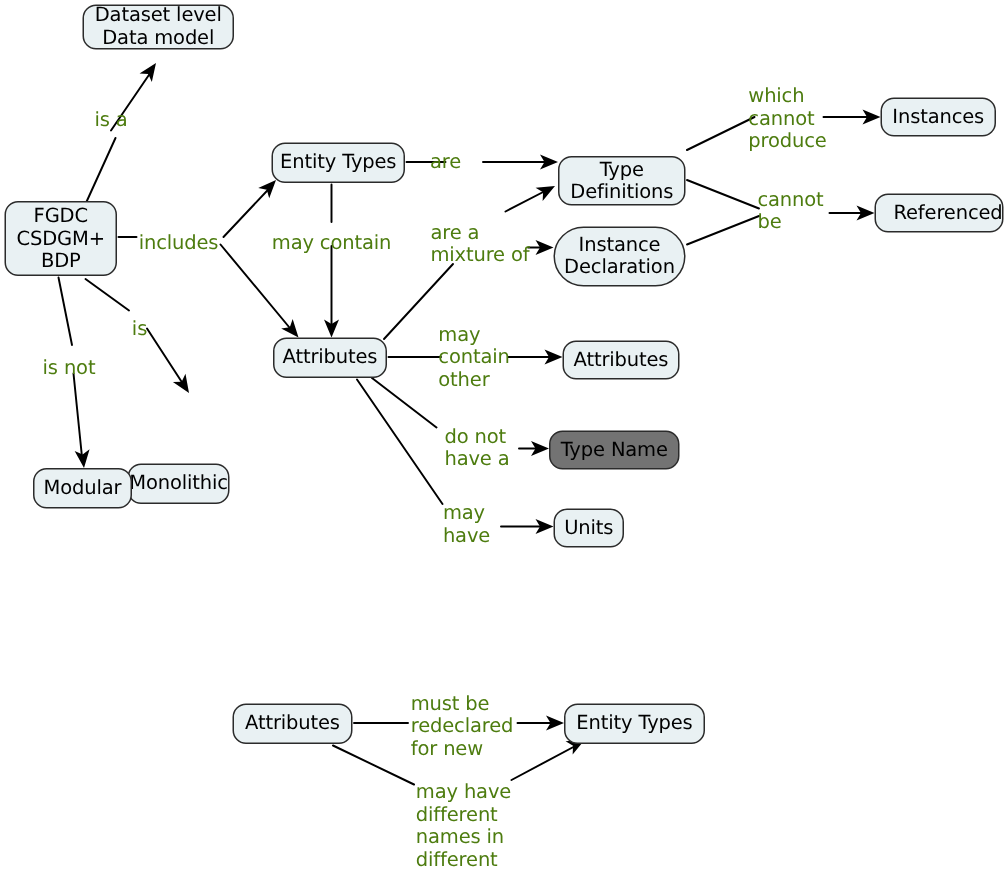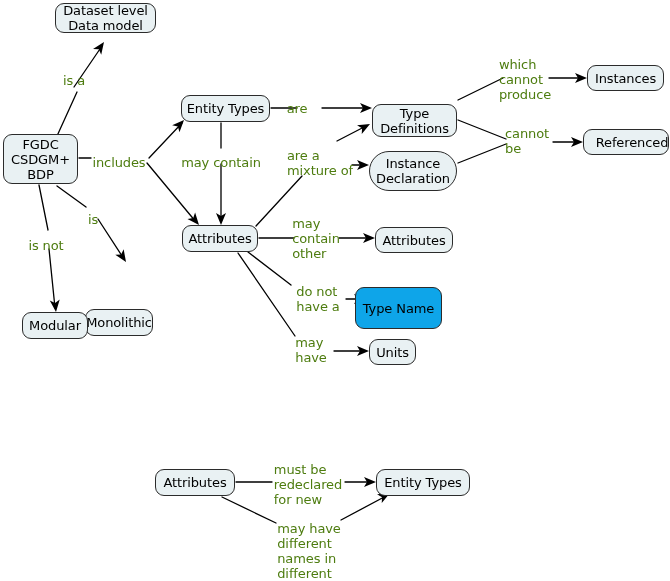--- a/index.html
+++ b/index.html
@@ -108,21 +108,21 @@
 BDP</div>
       <div class="node" style="left: 181px; top: 95px; width: 89px; height: 27px; background: rgb(233, 241, 243); border-color: rgb(43, 43, 43);">Entity Types</div>
       <div class="node" style="left: 372px; top: 84px; width: 85px; height: 33px; background: rgb(233, 241, 243); border-color: rgb(43, 43, 43); margin-top: 20px;">Type
 Definitions</div>
       <div class="node" style="left: 369px; top: 151px; width: 88px; height: 40px; background: rgb(233, 241, 243); border-color: rgb(43, 43, 43); border-radius: 20px;">Instance
 Declaration</div>
       <div class="node" style="left: 587px; top: 65px; width: 77px; height: 26px; background: rgb(233, 241, 243); border-color: rgb(43, 43, 43);">Instances</div>
       <div class="node" style="left: 583px; top: 129px; width: 86px; height: 26px; background: rgb(233, 241, 243); border-color: rgb(43, 43, 43); padding-left: 12px;">Referenced</div>
       <div class="node" style="left: 182px; top: 225px; width: 76px; height: 27px; background: rgb(233, 241, 243); border-color: rgb(43, 43, 43);">Attributes</div>
       <div class="node" style="left: 375px; top: 227px; width: 78px; height: 26px; background: rgb(233, 241, 243); border-color: rgb(43, 43, 43);">Attributes</div>
-      <div class="node" style="left: 355px; top: 287px; width: 87px; height: 42px; background: #0ea5e9; border-color: rgb(43, 43, 43);">Type Name</div>
+      <div class="node" style="left: 366px; top: 287px; width: 87px; height: 26px; background: #737373; border-color: rgb(43, 43, 43);">Type Name</div>
       <div class="node" style="left: 369px; top: 339px; width: 47px; height: 26px; background: rgb(233, 241, 243); border-color: rgb(43, 43, 43);">Units</div>
       <div class="node" style="left: 85px; top: 262px; width: 68px; height: 27px; background: rgb(233, 241, 243); border-color: rgb(43, 43, 43); margin-top: 47px;">Monolithic</div>
       <div class="node" style="left: 22px; top: 312px; width: 66px; height: 27px; background: rgb(233, 241, 243); border-color: rgb(43, 43, 43);">Modular</div>
       <div class="node" style="left: 155px; top: 469px; width: 80px; height: 27px; background: rgb(233, 241, 243); border-color: rgb(43, 43, 43);">Attributes</div>
       <div class="node" style="left: 376px; top: 469px; width: 94px; height: 27px; background: rgb(233, 241, 243); border-color: rgb(43, 43, 43);">Entity Types</div>
     </div>
   <div id="label-layer">
       <div class="label" style="left: 74px; top: 73px;">is a</div>
       <div class="label" style="left: 119px; top: 155px;">includes</div>
       <div class="label" style="left: 93px; top: 212px;">is</div>

